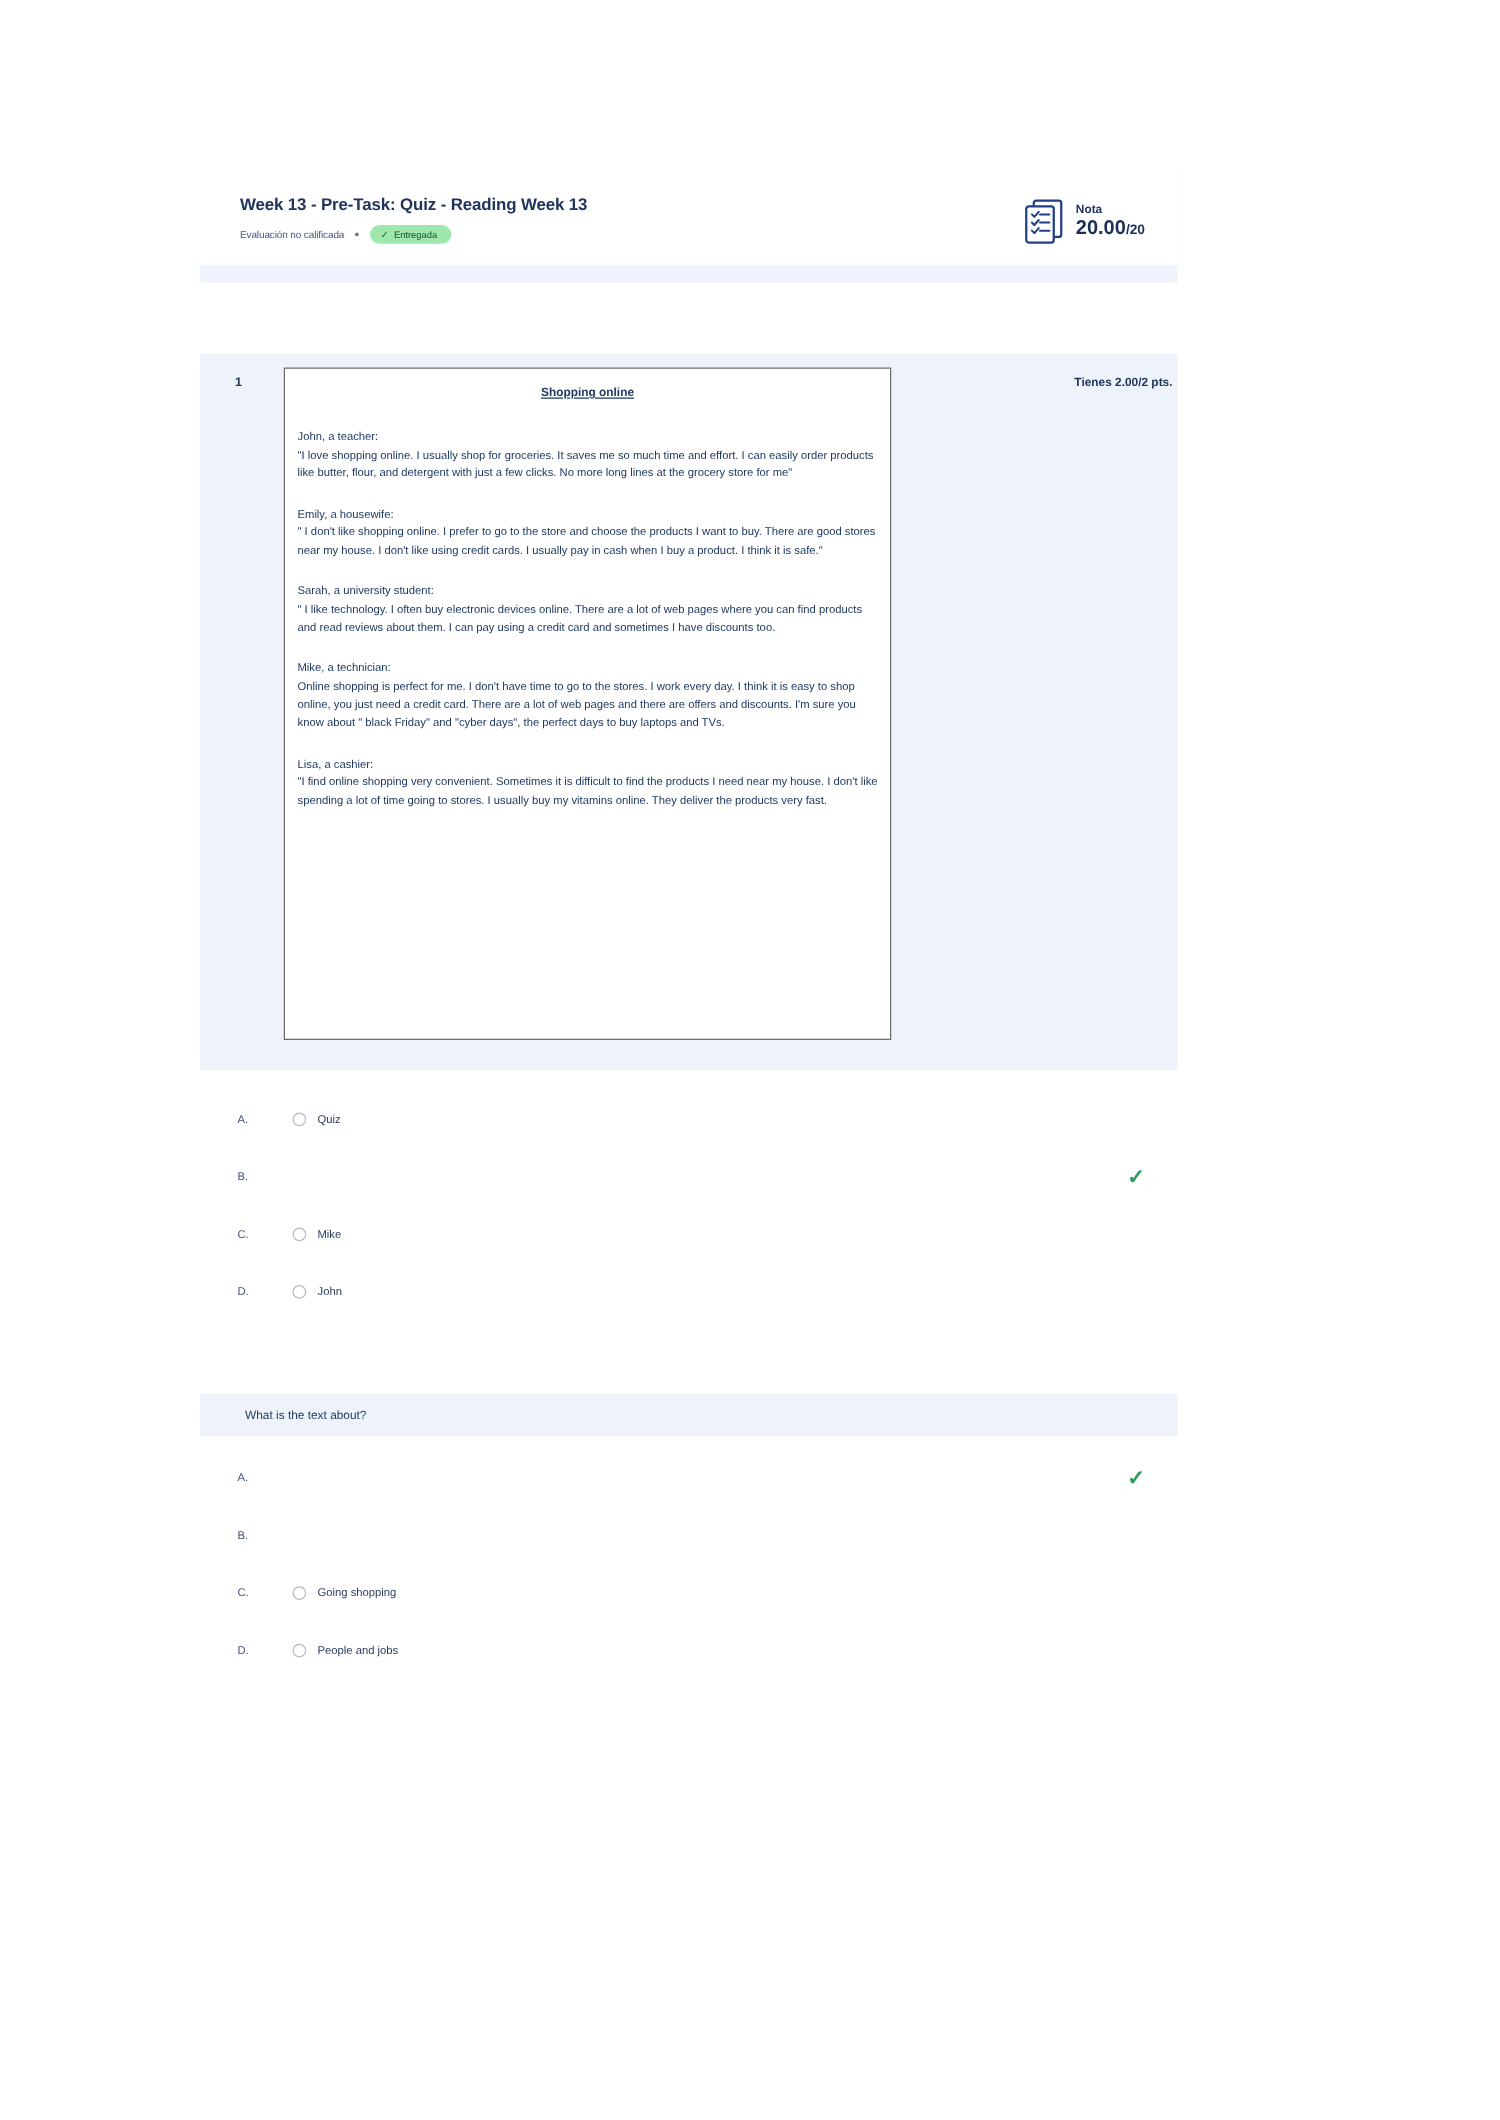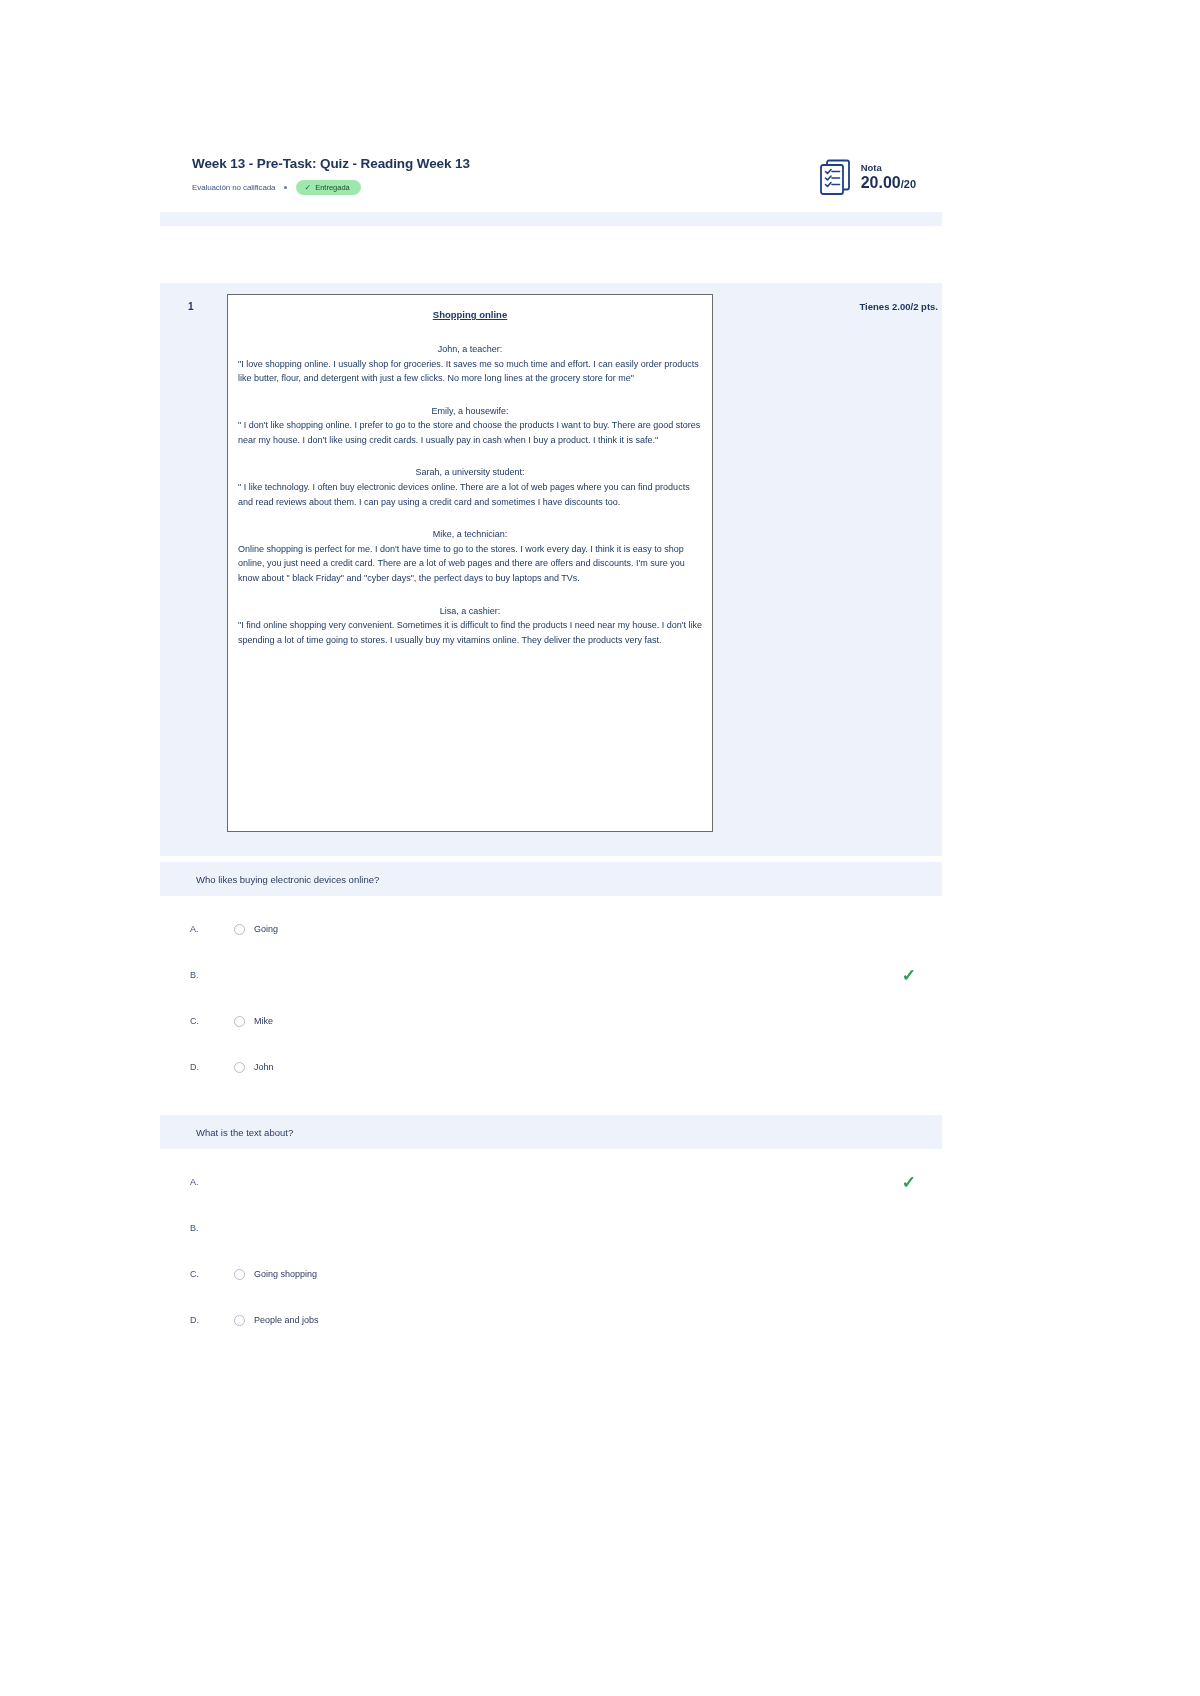--- a/index.html
+++ b/index.html
@@ -155,21 +155,21 @@
     color: #1f3a63;
     margin-bottom: 22px;
   }
   .passage p {
     margin: 0 0 18px 0;
     font-size: 9px;
     line-height: 1.62;
     color: #1f3a63;
   }
   .passage p:last-child { margin-bottom: 0; }
-  .speaker { display: block; text-align: center; }
+  .speaker { display: block; }
 
   
   .question-group { position: absolute; left: 160px; width: 782px; }
   #qgroup-1 { top: 862px; }
   #qgroup-2 { top: 1115px; }
 
   .prompt {
     background: #eef3fb;
     height: 34px;
     display: flex;
@@ -274,27 +274,26 @@
           <p><span class="speaker">John, a teacher:</span><span>"I love shopping online. I usually shop for groceries. It saves me so much time and effort. I can easily order products like butter, flour, and detergent with just a few clicks. No more long lines at the grocery store for me"</span></p>
           <p><span class="speaker">Emily, a housewife:</span><span>" I don't like shopping online. I prefer to go to the store and choose the products I want to buy. There are good stores near my house. I don't like using credit cards. I usually pay in cash when I buy a product. I think it is safe."</span></p>
           <p><span class="speaker">Sarah, a university student:</span><span>" I like technology. I often buy electronic devices online. There are a lot of web pages where you can find products and read reviews about them. I can pay using a credit card and sometimes I have discounts too.</span></p>
           <p><span class="speaker">Mike, a technician:</span><span>Online shopping is perfect for me. I don't have time to go to the stores. I work every day. I think it is easy to shop online, you just need a credit card. There are a lot of web pages and there are offers and discounts. I'm sure you know about " black Friday" and "cyber days", the perfect days to buy laptops and TVs.</span></p>
           <p><span class="speaker">Lisa, a cashier:</span><span>"I find online shopping very convenient. Sometimes it is difficult to find the products I need near my house. I don't like spending a lot of time going to stores. I usually buy my vitamins online. They deliver the products very fast.</span></p>
         </div>
     </div>
   </div>
 
   <div class="question-group" id="qgroup-1">
-    <div class="prompt">Who likes buying electronic devices online?</div>
     <div class="options" id="options-1">
         <div class="option-row">
           <div class="option-letter">A.</div>
           <div class="option-body">
             <span class="radio"></span>
-            <span class="option-label">Going</span>
+            <span class="option-label">Quiz</span>
           </div>
         </div>
         <div class="option-row">
           <div class="option-letter">B.</div>
           <span class="tick">✓</span>
         </div>
         <div class="option-row">
           <div class="option-letter">C.</div>
           <div class="option-body">
             <span class="radio"></span>

